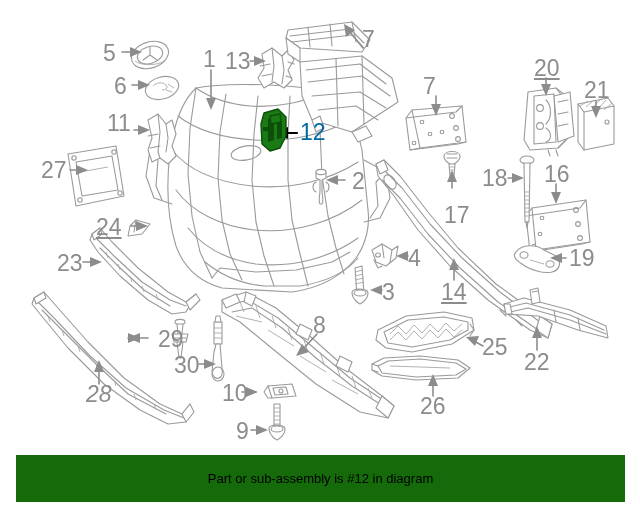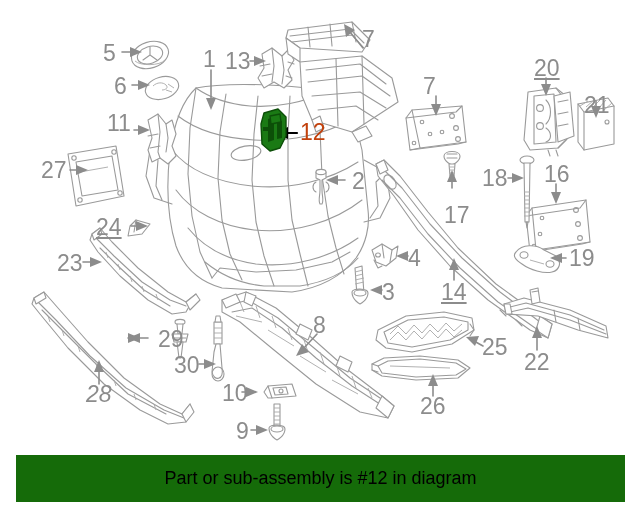--- a/index.html
+++ b/index.html
@@ -25,41 +25,41 @@
   .callout {
     position: absolute;
     color: #8c8c8c;
     font-family: "Liberation Sans", sans-serif;
     font-size: 23px;
     line-height: 23px;
     white-space: nowrap;
     user-select: none;
   }
   .callout.hot {
-    color: #c2410c;
+    color: #0369a1;
     font-weight: 400;
     text-align: center;
   }
   #notice-banner {
     position: absolute;
     left: 16px;
     top: 455px;
     width: 609px;
     height: 47px;
     background: #156b09;
     display: flex;
     flex-direction: column;
     align-items: center;
     justify-content: center;
     box-sizing: border-box;
   }
   #notice-banner .line {
     color: #000000;
     font-family: "Liberation Sans", sans-serif;
-    font-size: 18px;
+    font-size: 13px;
     line-height: 21px;
     white-space: nowrap;
   }
 </style>
 </head>
 <body>
 
 <div id="page">
 
   <svg id="diagram-canvas" viewBox="0 0 640 512" xmlns="http://www.w3.org/2000/svg">
@@ -486,21 +486,21 @@
   <div class="callout" style="left:107px; top:112px;">11</div>
   <div class="callout hot" style="left:300px; top:121px;">12</div>
   <div class="callout" style="left:225px; top:50px;">13</div>
   <div class="callout" style="left:441px; top:281px;text-decoration:underline;">14</div>
   <div class="callout" style="left:423px; top:75px;">7</div>
   <div class="callout" style="left:544px; top:163px;">16</div>
   <div class="callout" style="left:444px; top:204px;">17</div>
   <div class="callout" style="left:482px; top:167px;">18</div>
   <div class="callout" style="left:569px; top:247px;">19</div>
   <div class="callout" style="left:534px; top:57px;text-decoration:underline;">20</div>
-  <div class="callout" style="left:584px; top:79px;margin-top:15px;">21</div>
+  <div class="callout" style="left:584px; top:79px;">21</div>
   <div class="callout" style="left:524px; top:351px;">22</div>
   <div class="callout" style="left:57px;  top:252px;">23</div>
   <div class="callout" style="left:96px; top:216px;text-decoration:underline;">24</div>
   <div class="callout" style="left:482px; top:336px;">25</div>
   <div class="callout" style="left:420px; top:395px;">26</div>
   <div class="callout" style="left:41px;  top:159px;">27</div>
   <div class="callout" style="left:86px;  top:383px;font-style:italic;">28</div>
   <div class="callout" style="left:158px; top:328px;">29</div>
   <div class="callout" style="left:174px; top:354px;">30</div>
 

